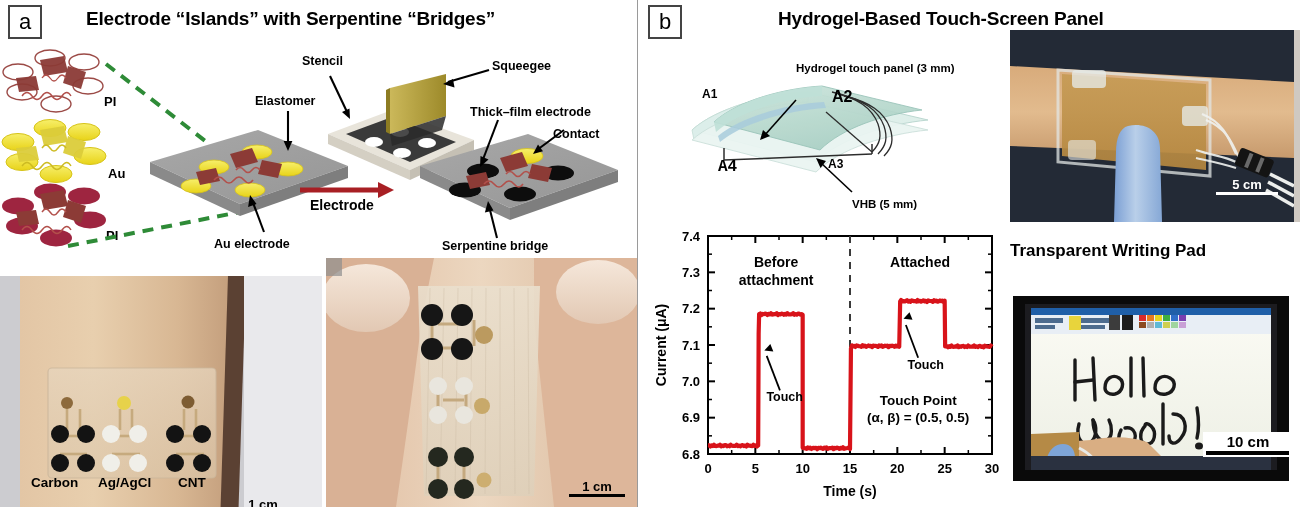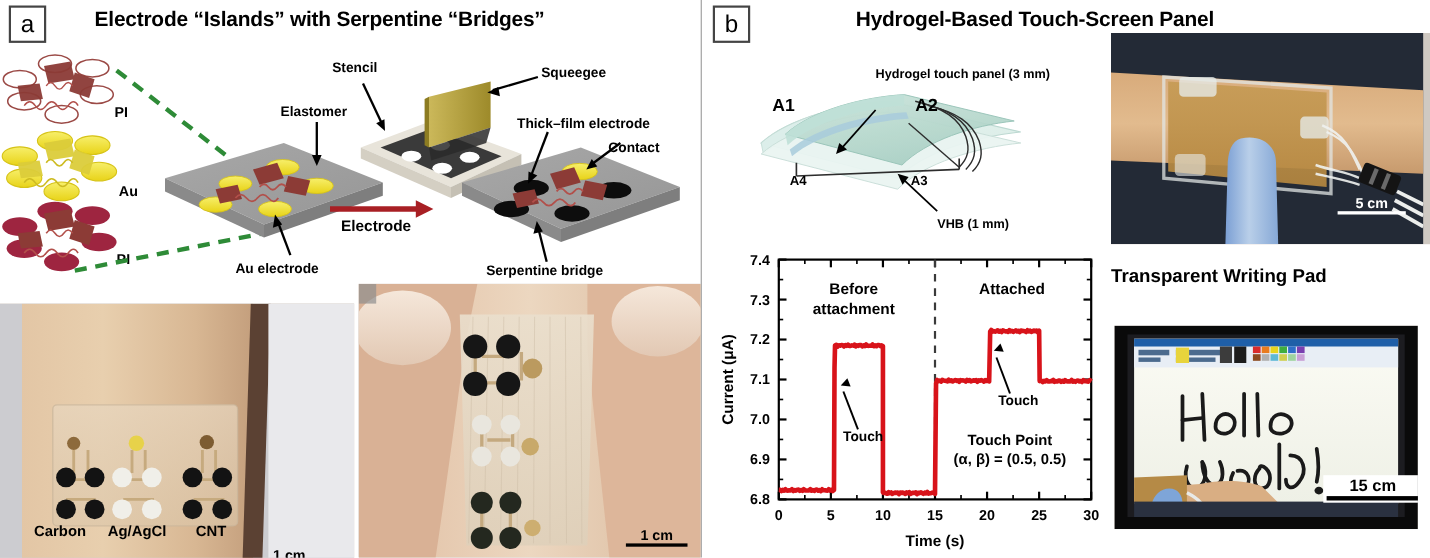--- a/index.html
+++ b/index.html
@@ -427,25 +427,25 @@
   </g>
 
   <path d="M120,48 L88,84" stroke="#000" stroke-width="1.6" fill="none"></path>
   <path d="M84,88 l3,-10 l7,6 z" fill="#000"></path>
 
   <path d="M176,140 L144,110" stroke="#000" stroke-width="1.6" fill="none"></path>
   <path d="M140,106 l10,3 l-5.5,7 z" fill="#000"></path>
 </svg>
 
 <div class="abs lbl-sm" style="left:778px;top:62px;font-size:11.5px;padding-left:18px;">Hydrogel touch panel (3 mm)</div>
-<div class="abs lbl-sm" style="left:852px;top:198px;font-size:11.5px;">VHB (1 mm)</div>
-<div class="abs lbl-sm" style="left:702px;top:88px;font-size:16px;">A1</div>
+<div class="abs lbl-sm" style="left:852px;top:198px;font-size:11.5px;">VHB (5 mm)</div>
+<div class="abs lbl-sm" style="left:702px;top:88px;font-size:12px;">A1</div>
 <div class="abs lbl-sm" style="left:832px;top:88px;font-size:16px;">A2</div>
 <div class="abs lbl-sm" style="left:828px;top:158px;font-size:12px;">A3</div>
-<div class="abs lbl-sm" style="left:718px;top:158px;font-size:12px;">A4</div>
+<div class="abs lbl-sm" style="left:718px;top:158px;font-size:16px;font-family:Liberation Mono, monospace;">A4</div>
 
 <div class="chart-wrap" style="left:650px;top:222px;width:350px;height:285px;">
   <svg id="chart-svg" width="350" height="285" viewBox="0 0 350 285" style="display:block;">
       <rect x="58" y="14" width="284" height="218" fill="none" stroke="#000" stroke-width="2"></rect>
       <line x1="58" y1="232" x2="58" y2="225" stroke="#000" stroke-width="2"></line>
       <line x1="58" y1="14" x2="58" y2="21" stroke="#000" stroke-width="2"></line>
       <text x="58" y="251" text-anchor="middle" font-family="Liberation Sans, sans-serif" font-size="13" font-weight="bold" fill="#000">0</text>
       <line x1="105.33333333333333" y1="232" x2="105.33333333333333" y2="225" stroke="#000" stroke-width="2"></line>
       <line x1="105.33333333333333" y1="14" x2="105.33333333333333" y2="21" stroke="#000" stroke-width="2"></line>
       <text x="105.33333333333333" y="251" text-anchor="middle" font-family="Liberation Sans, sans-serif" font-size="13" font-weight="bold" fill="#000">5</text>
@@ -645,16 +645,16 @@
 
     <path d="M18,148 L78,144 C96,140 118,140 134,146 L150,162 L18,162 Z" fill="#d9ae83"></path>
     <path d="M18,138 L66,136 L66,162 L18,162 Z" fill="#b58a46"></path>
     <path d="M50,148 C58,148 62,154 62,162 L34,162 C36,154 42,148 50,148 Z" fill="#7ea5d8"></path>
     <g fill="none" stroke="#e8eae8" stroke-width="3">
         <path d="M66,152 C78,158 82,164 84,172"></path>
       </g>
     <rect x="18" y="160" width="240" height="14" fill="#2a3140"></rect>
   </svg>
   <div class="scalebar" style="left:190px;top:136px;width:84px;background:#fff;padding:2px 3px;">
-    <span class="txt" style="font-size:15px;">15 cm</span>
+    <span class="txt" style="font-size:15px;">10 cm</span>
     <span class="bar" style="background:#000;height:4px;"></span>
   </div>
 </div>
 
 </body></html>

